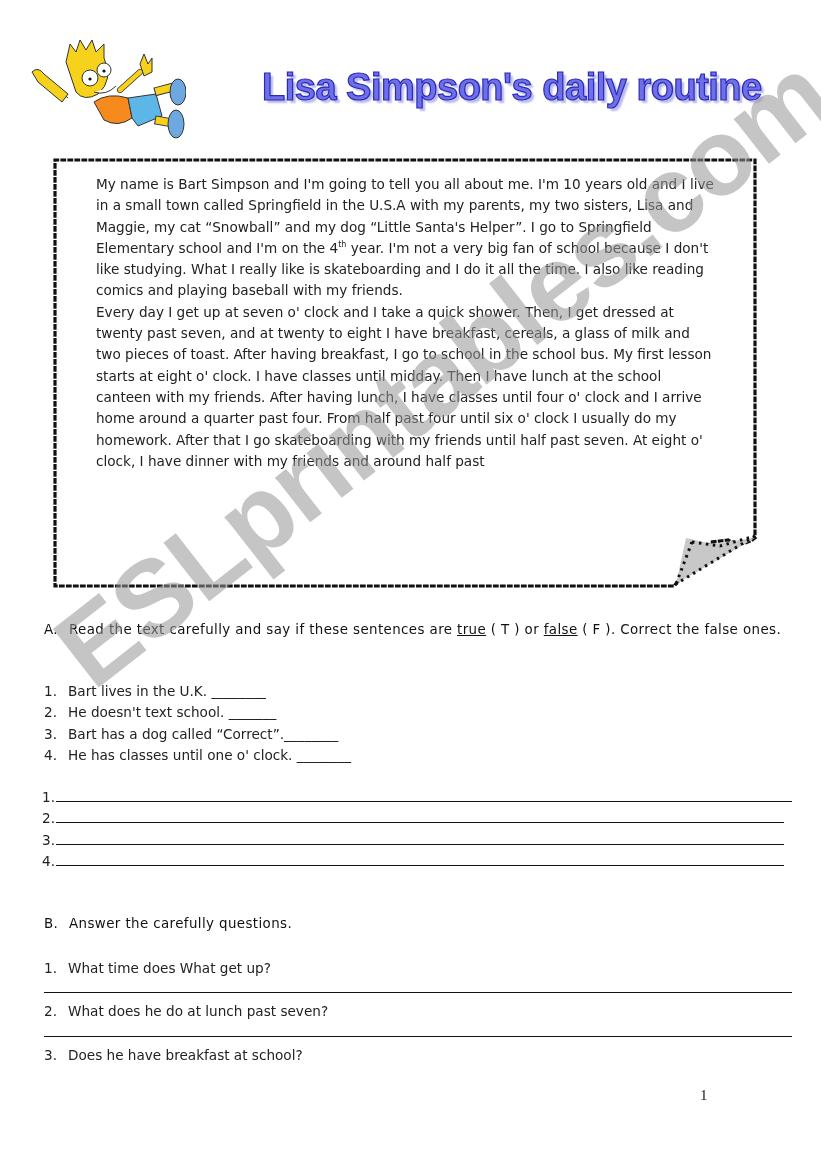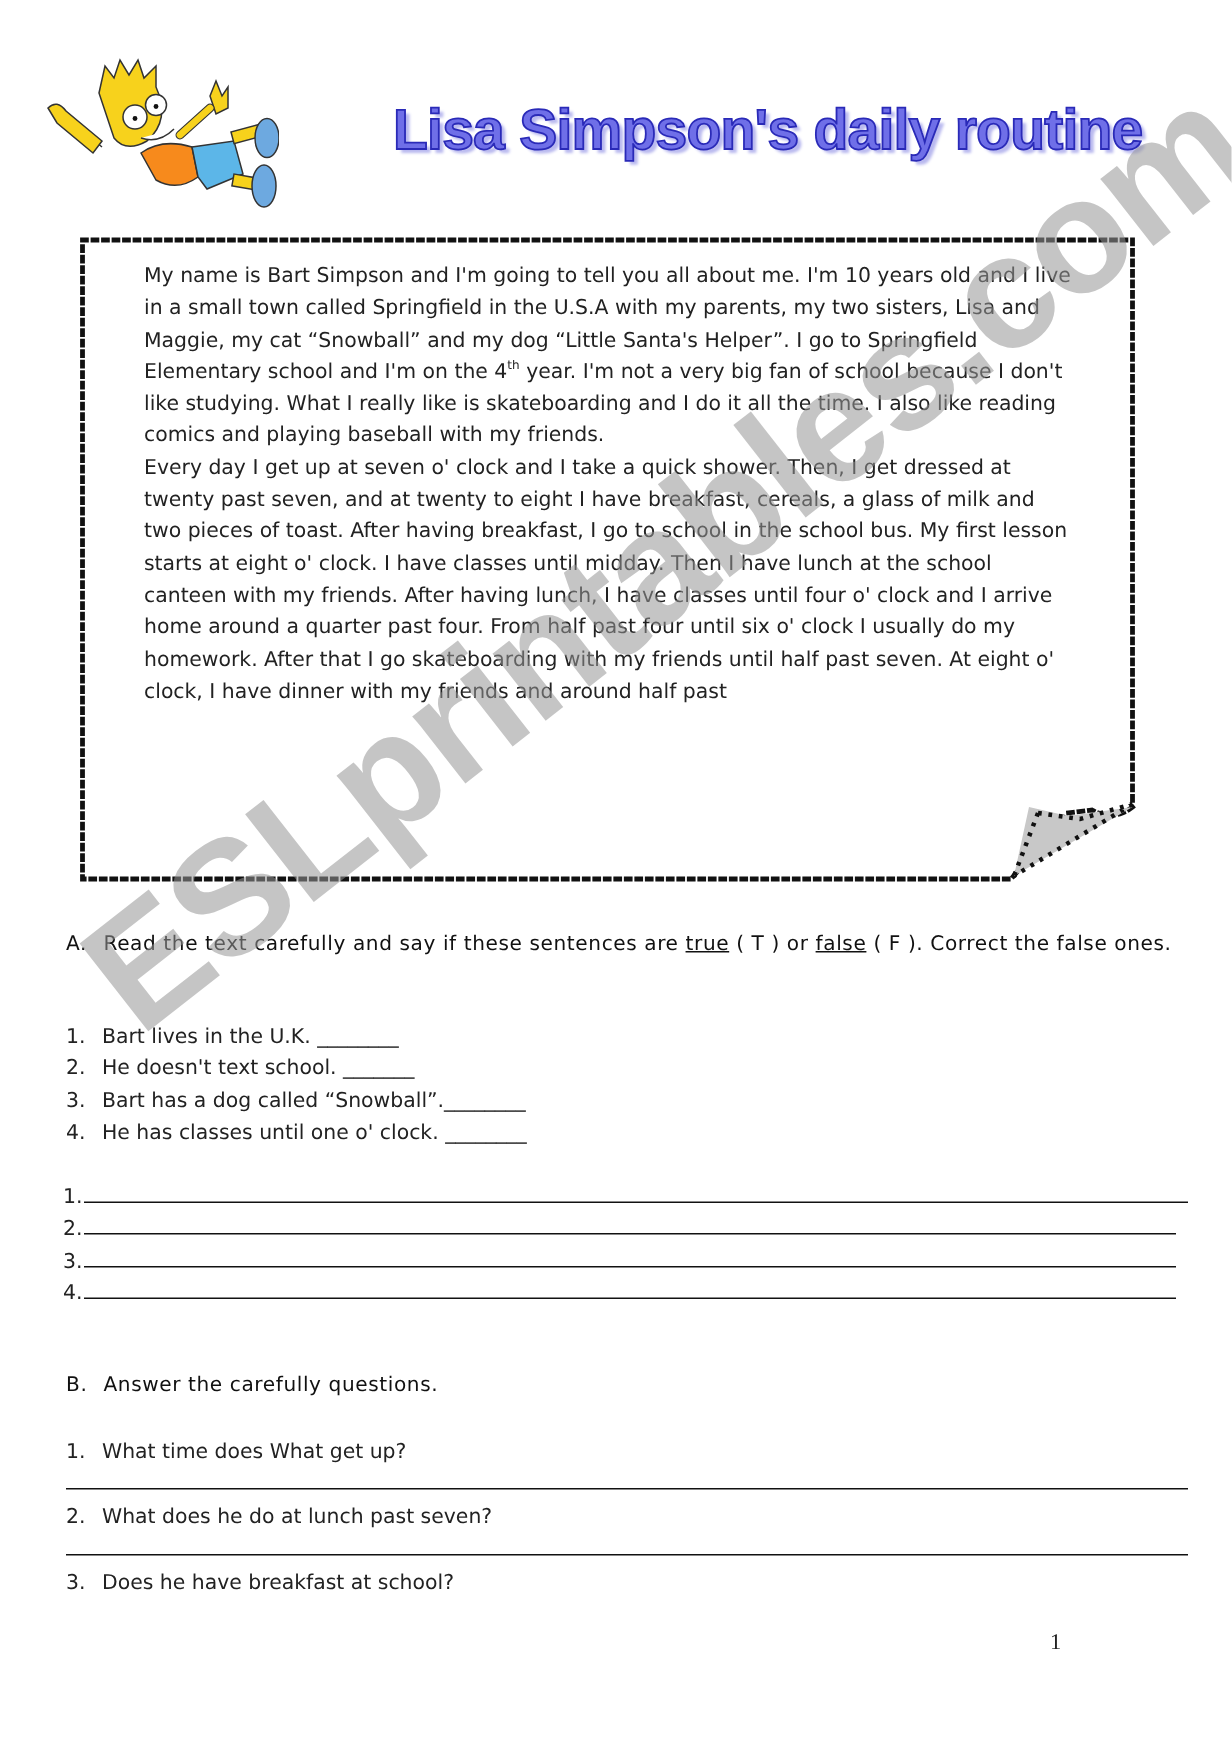--- a/index.html
+++ b/index.html
@@ -107,21 +107,21 @@
     <div class="item">
         <span class="n">1.</span>
         <span>Bart lives in the U.K. ________</span>
       </div>
     <div class="item">
         <span class="n">2.</span>
         <span>He doesn't text school. _______</span>
       </div>
     <div class="item">
         <span class="n">3.</span>
-        <span>Bart has a dog called “Snowball”.________</span>
+        <span>Bart has a dog called “Correct”.________</span>
       </div>
     <div class="item">
         <span class="n">4.</span>
         <span>He has classes until one o' clock. ________</span>
       </div>
   </div>
 
   <div class="answer-lines">
     <div class="al">
         <span>1.</span>

